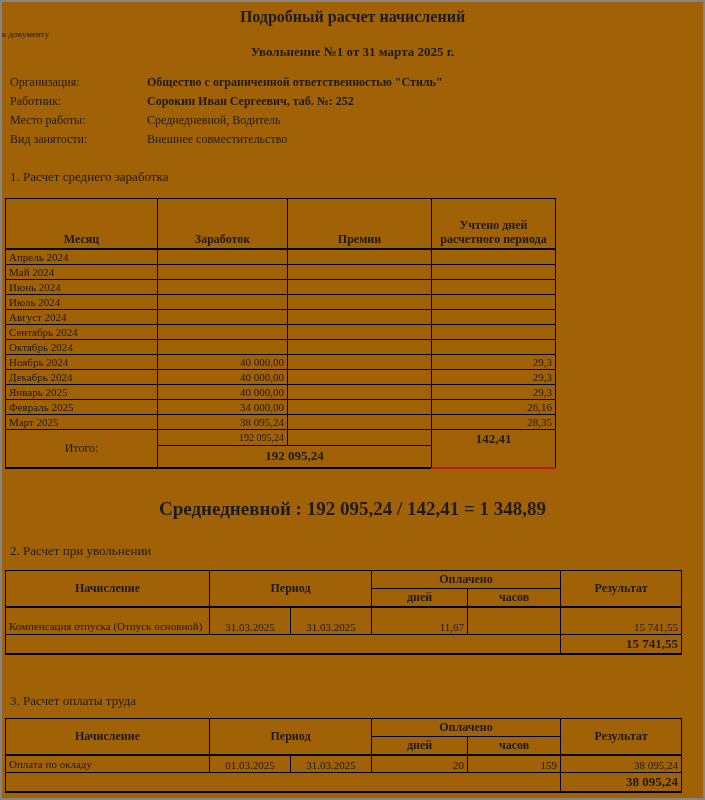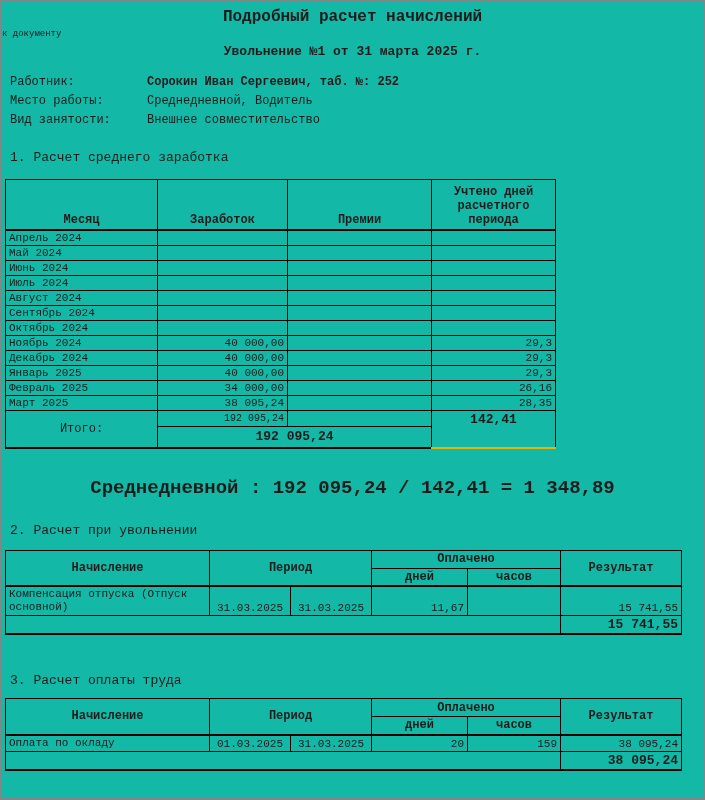--- a/index.html
+++ b/index.html
@@ -1,21 +1,21 @@
 <!DOCTYPE html>
 <html lang="ru"><head>
 <meta charset="utf-8">
 <style>
   * { box-sizing: border-box; }
   html,body { margin:0; padding:0; background:#fff; }
   .page {
     width:705px; height:800px;
-    background:#14b8a6;
+    background:#a16207;
     border:2px solid #858585;
-    font-family:Liberation Mono, monospace;
+    font-family:Liberation Serif, serif;
     color:#1c1c1c;
     overflow:hidden;
   }
   
   .doc-title   { margin-top:6px;  text-align:center; font-size:16px; font-weight:bold; line-height:18px; }
   .doc-subtitle{ margin-top:3px;  text-align:left; font-size:9px;  line-height:11px; }
   .doc-name    { margin-top:4px;  text-align:center; font-size:13px; font-weight:bold; line-height:15px; }
   
   .info { margin:14px 0 0 8px; font-size:12px; }
   .info-row { display:flex; line-height:19px; }
@@ -35,21 +35,21 @@
   
   .t1 { width:550px; margin-top:14px; }
   .t1 thead th { height:50px; vertical-align:bottom; text-align:center;
                  border-bottom:2px solid #000; padding-bottom:2px;
                  white-space:normal; line-height:14px; }
   .t1 tbody td { font-size:11px; height:15px; }
   .t1 .total-label { text-align:center; font-size:12px; vertical-align:middle; border-bottom:2px solid #000; }
   .t1 .sub-num { font-size:10px; text-align:right; }
   .t1 .grand { font-weight:bold; font-size:13px; text-align:center; height:18px; border-bottom:2px solid #000; }
   .t1 .days-grand { font-weight:bold; font-size:13px; text-align:center; vertical-align:bottom;
-                    padding-bottom:20px; border-bottom:2px solid #eab308; }
+                    padding-bottom:20px; border-bottom:2px solid #b91c1c; }
   
   .avg-line { margin-top:32px; text-align:center; font-weight:bold; font-size:19px; line-height:15px; }
   .idx-line { margin-top:16px; text-align:center; font-weight:bold; font-size:11px; line-height:13px; }
   
   .tt { width:676px; margin-top:12px; }
   .tt thead th { text-align:center; vertical-align:middle; height:18px; }
   .tt thead .hb { border-bottom:2px solid #000; }
   .tt tbody td { font-size:11px; vertical-align:bottom; }
   .tt .accrual { white-space:normal; line-height:13px; }
   .tt .row-tall td { height:28px; }
@@ -62,20 +62,24 @@
 <body>
 
 <div class="page">
 
   <div class="doc-title">Подробный расчет начислений</div>
   <div class="doc-subtitle">к документу</div>
   <div class="doc-name">Увольнение №1 от 31 марта 2025 г.</div>
 
   <div class="info">
     <div class="info-row bold-val">
+      <div class="info-label">Организация:</div>
+      <div class="info-value">Общество с ограниченной ответственностью "Стиль"</div>
+    </div>
+    <div class="info-row bold-val">
       <div class="info-label">Работник:</div>
       <div class="info-value">Сорокин Иван Сергеевич, таб. №: 252</div>
     </div>
     <div class="info-row">
       <div class="info-label">Место работы:</div>
       <div class="info-value">Среднедневной, Водитель</div>
     </div>
     <div class="info-row">
       <div class="info-label">Вид занятости:</div>
       <div class="info-value">Внешнее совместительство</div>

